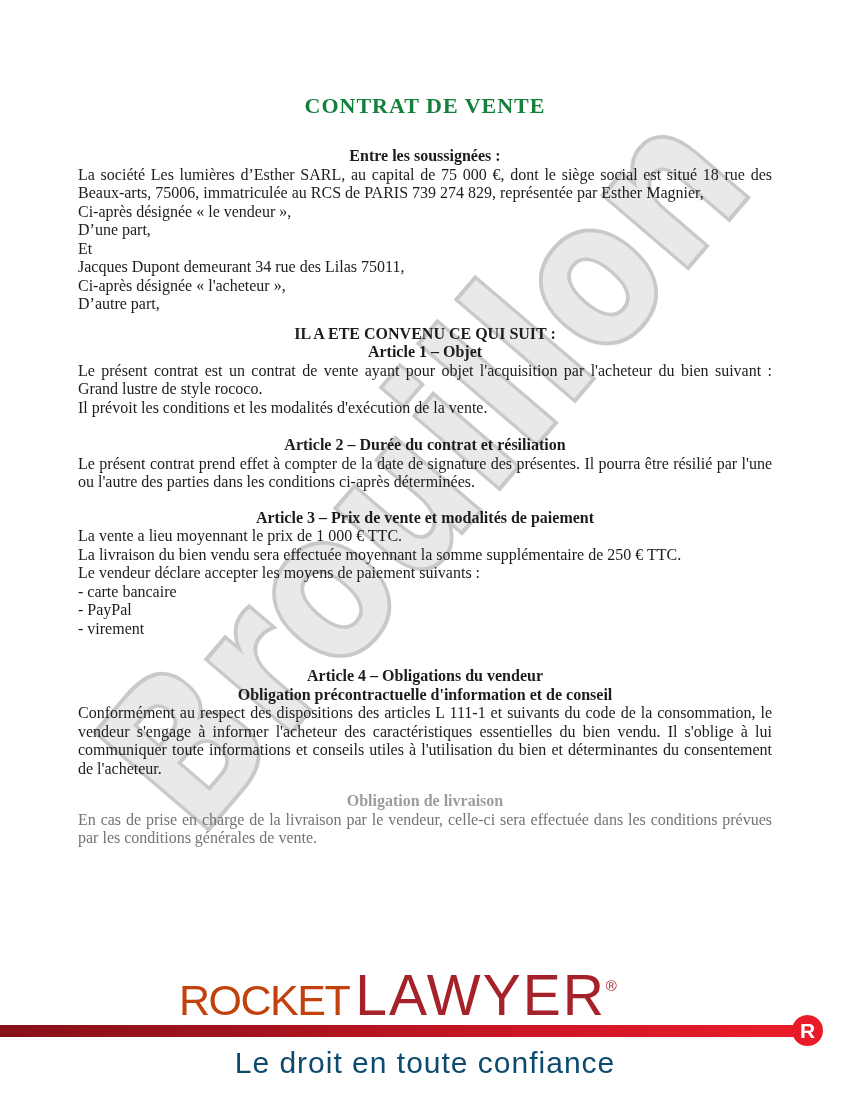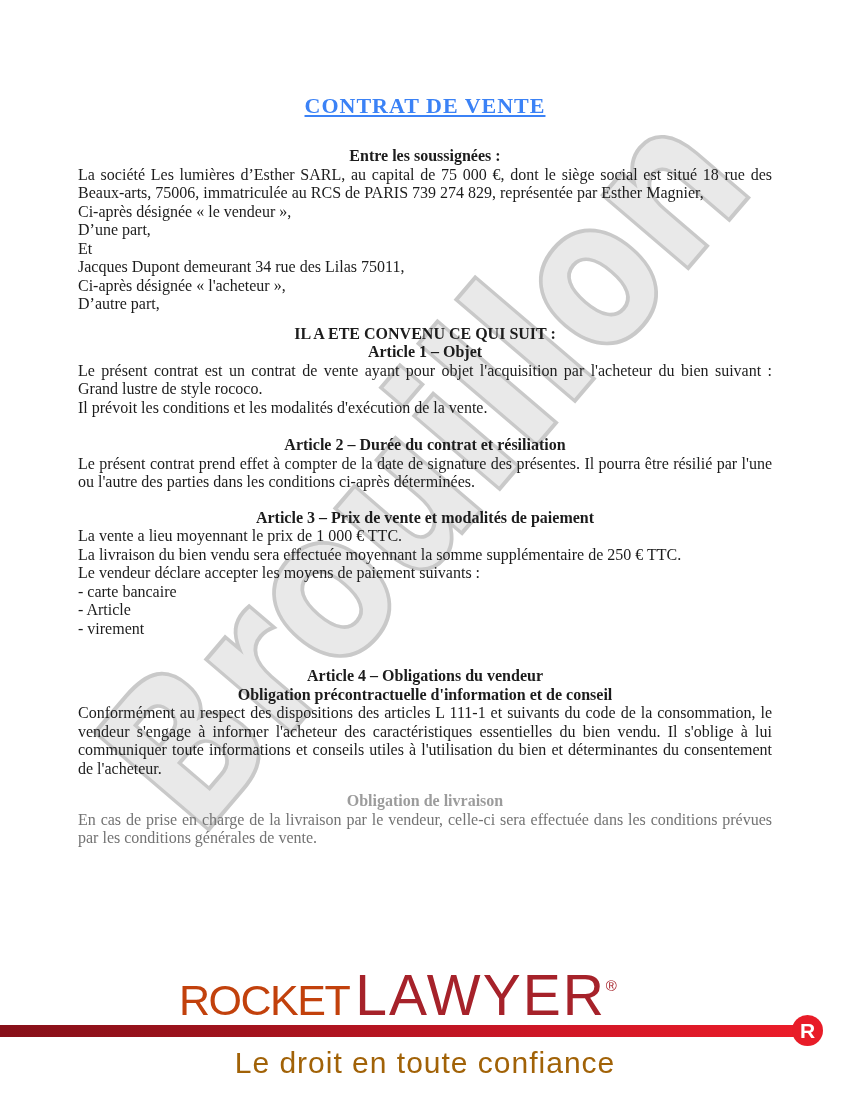--- a/index.html
+++ b/index.html
@@ -7,21 +7,21 @@
         font-family:"Liberation Serif",serif;color:#1C1C1C;}
 
   
   .watermark{position:absolute;left:0;top:0;width:850px;height:1100px;z-index:0;}
   .wm-text{font-family:"DejaVu Sans",sans-serif;font-weight:bold;font-size:205px;
            fill:#E9E9E9;stroke:#C9C9C9;stroke-width:4px;}
 
   
   .doc{position:absolute;left:78px;top:0;width:694px;z-index:1;}
   .title{margin:93px 0 12px;text-align:center;font-weight:bold;font-size:22px;line-height:26px;
-         letter-spacing:1px;color:#3b82f6;text-decoration:underline;}
+         letter-spacing:1px;color:#15803d;}
   .doc p{margin:0;font-size:16px;line-height:18.5px;}
   .b{font-weight:bold;text-align:center;}
   .j{text-align:justify;}
   section{margin:0;}
   .s-parties{margin-top:28px;}
   .s-agreement{margin-top:11px;}
   .s-art2{margin-top:19px;}
   .s-art3{margin-top:17px;}
   .s-art4{margin-top:29px;}
   .s-del{margin-top:14px;}
@@ -36,21 +36,21 @@
   .lawyer{font-size:57px;font-weight:100;letter-spacing:2px;color:#A6222A;margin-left:6px;}
   .reg{font-size:15px;color:#A6222A;vertical-align:24px;font-weight:400;letter-spacing:0;}
   .accent-bar{position:absolute;left:0;top:1025px;width:797px;height:12px;z-index:2;
               background:linear-gradient(90deg,#871019 0%,#A1131D 30%,#CE1626 68%,#EB1C29 100%);}
   .badge{position:absolute;left:792px;top:1015px;width:31px;height:31px;border-radius:50%;
          background:#E81C28;z-index:3;display:flex;align-items:center;justify-content:center;}
   .badge span{color:#ffffff;font-family:"Liberation Sans",sans-serif;font-weight:bold;
               font-size:21px;line-height:1;}
   .tagline{position:absolute;left:0;top:1046px;width:850px;text-align:center;z-index:2;
            font-family:"Liberation Sans",sans-serif;font-weight:300;font-size:30px;
-           letter-spacing:1px;color:#a16207;}
+           letter-spacing:1px;color:#0c4a6e;}
 </style>
 </head>
 <body>
 
 <div class="page">
 
   <svg class="watermark" viewBox="0 0 850 1100" aria-hidden="true">
     <text class="wm-text" transform="translate(435,478) rotate(-49.5)" text-anchor="middle" dominant-baseline="middle" textLength="860" lengthAdjust="spacingAndGlyphs">Brouillon</text>
   </svg>
 
@@ -79,21 +79,21 @@
       <p class="b">Article 2 – Durée du contrat et résiliation</p>
       <p class="j">Le présent contrat prend effet à compter de la date de signature des présentes. Il pourra être résilié par l'une ou l'autre des parties dans les conditions ci-après déterminées.</p>
     </section>
 
     <section class="s-art3">
       <p class="b">Article 3 – Prix de vente et modalités de paiement</p>
       <p>La vente a lieu moyennant le prix de 1 000 € TTC.</p>
       <p>La livraison du bien vendu sera effectuée moyennant la somme supplémentaire de 250 € TTC.</p>
       <p>Le vendeur déclare accepter les moyens de paiement suivants :</p>
       <p>- carte bancaire</p>
-      <p>- Article</p>
+      <p>- PayPal</p>
       <p>- virement</p>
     </section>
 
     <section class="s-art4">
       <p class="b">Article 4 – Obligations du vendeur</p>
       <p class="b">Obligation précontractuelle d'information et de conseil</p>
       <p class="j">Conformément au respect des dispositions des articles L 111-1 et suivants du code de la consommation, le vendeur s'engage à informer l'acheteur des caractéristiques essentielles du bien vendu. Il s'oblige à lui communiquer toute informations et conseils utiles à l'utilisation du bien et déterminantes du consentement de l'acheteur.</p>
     </section>
 
 

